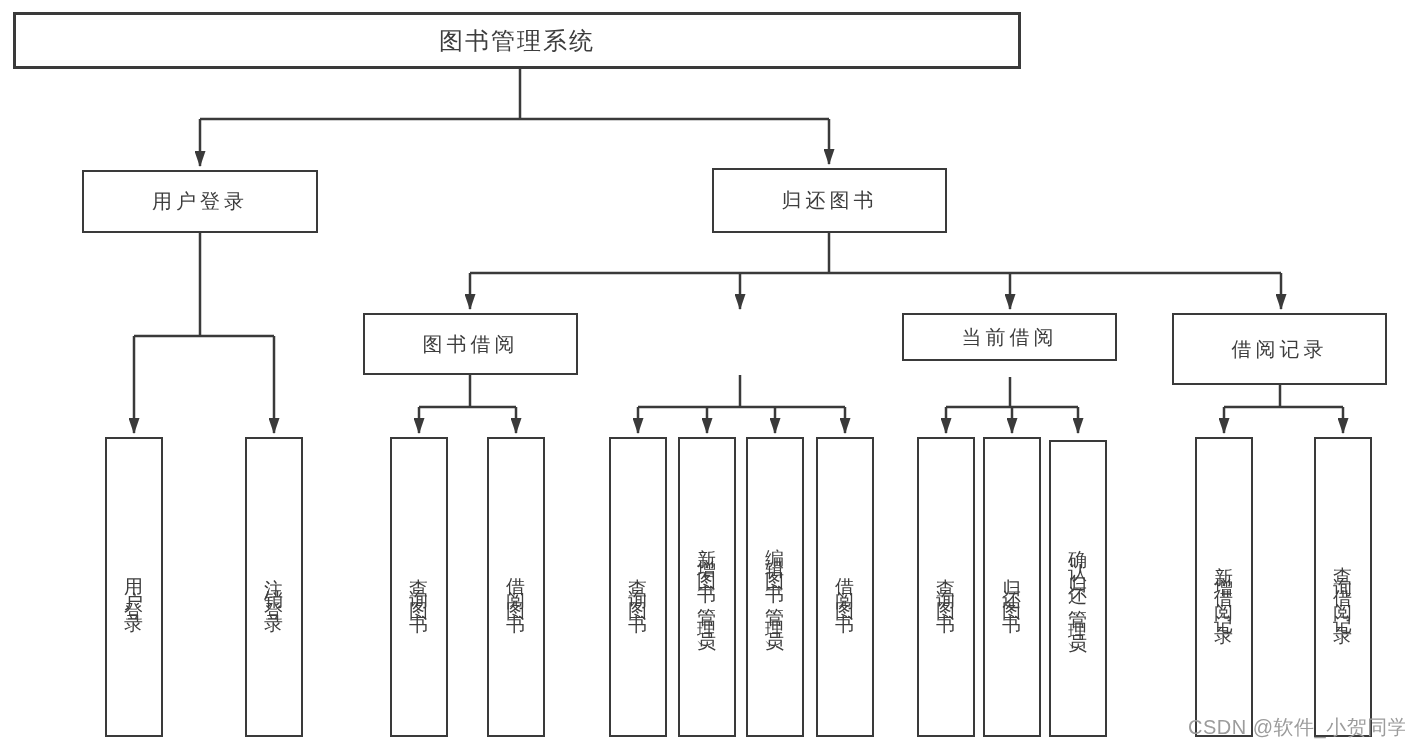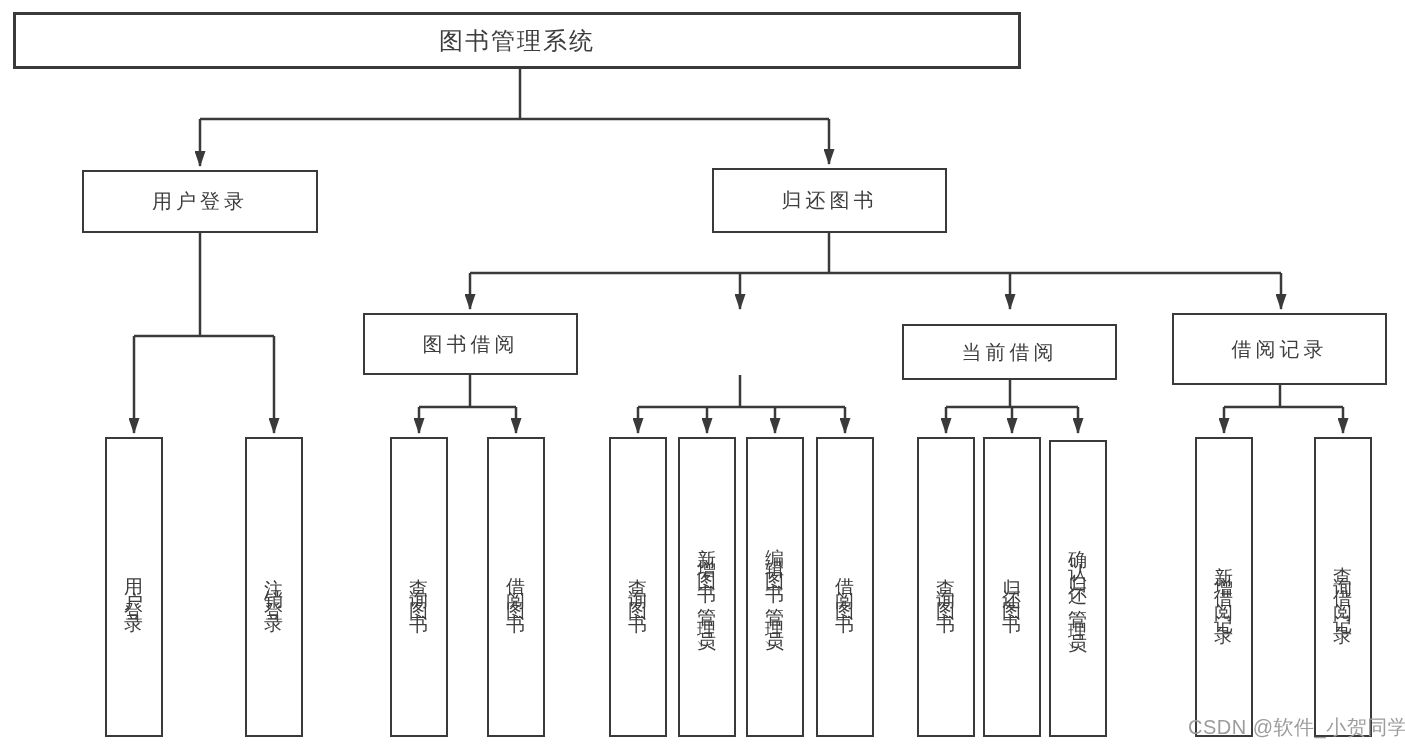--- a/index.html
+++ b/index.html
@@ -123,21 +123,21 @@
     <line x1="1224" y1="407" x2="1224" y2="433" marker-end="url(#arrowhead)"></line>
     <line x1="1343" y1="407" x2="1343" y2="433" marker-end="url(#arrowhead)"></line>
   </svg>
 
   <div class="box root" style="left:13px; top:12px; width:1008px; height:57px;">图书管理系统</div>
 
   <div class="box h2" style="left:82px; top:170px; width:236px; height:63px;">用户登录</div>
   <div class="box h2" style="left:712px; top:168px; width:235px; height:65px;">归还图书</div>
 
   <div class="box h3" style="left:363px; top:313px; width:215px; height:62px;">图书借阅</div>
-  <div class="box h3" style="left:902px; top:324px; width:215px; height:56px;">当前借阅</div>
+  <div class="box h3" style="left:902px; top:313px; width:215px; height:48px;">当前借阅</div>
   <div class="box h3" style="left:1172px; top:313px; width:215px; height:72px;">借阅记录</div>
 
   <div class="box leaf" style="left:105px; top:437px; width:58px; height:300px;">
     <span class="vtext">用户登录</span>
   </div>
   <div class="box leaf" style="left:245px; top:437px; width:58px; height:300px;">
     <span class="vtext">注销登录</span>
   </div>
 
   <div class="box leaf" style="left:390px; top:437px; width:58px; height:300px;">

